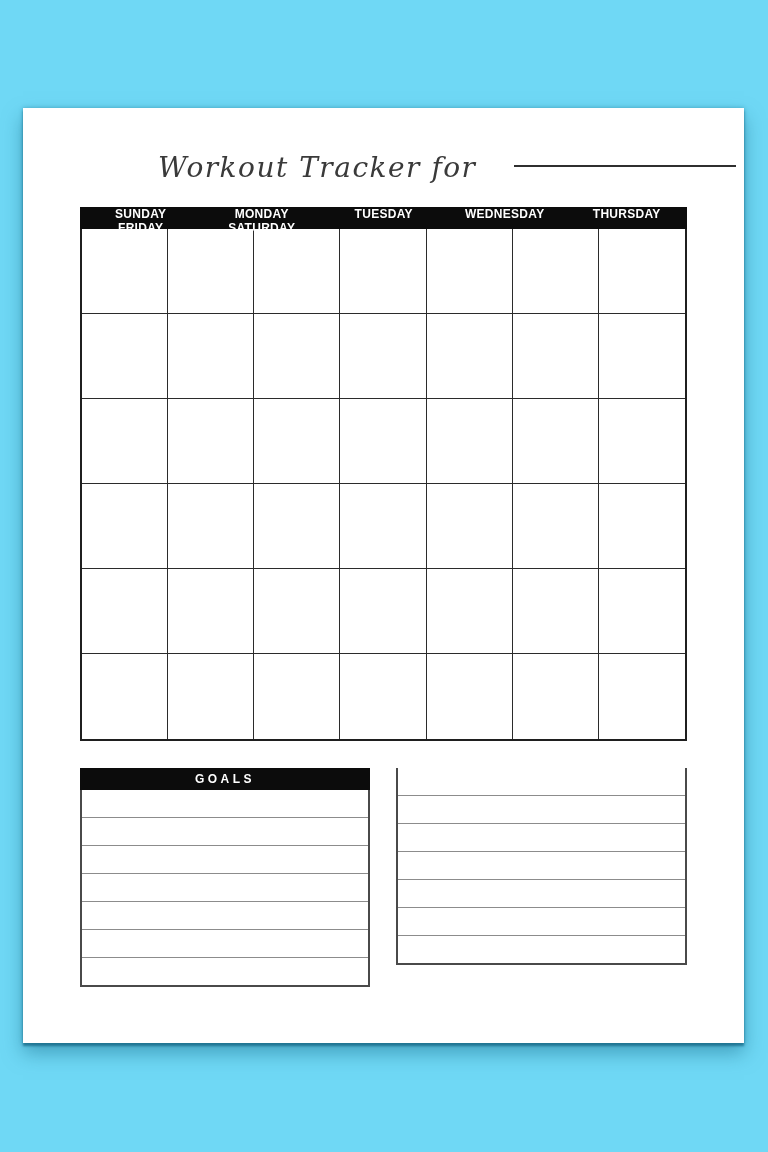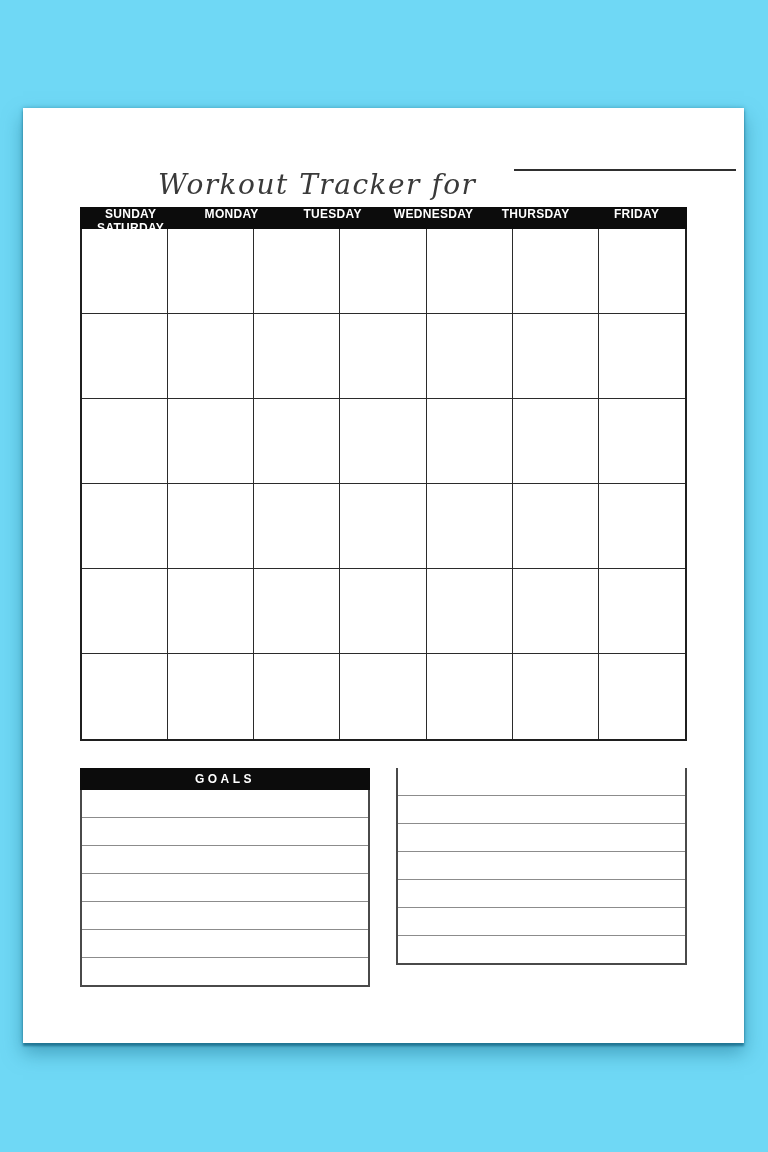--- a/index.html
+++ b/index.html
@@ -23,23 +23,23 @@
     background: #FFFFFF;
     box-shadow: 0 0 4px rgba(24,108,138,0.45),
                 0 3px 2px rgba(16,96,124,0.65),
                 0 10px 18px rgba(24,108,138,0.50);
   }
 
   
   .title-row {
     position: absolute;
     left: 135px;
-    top: 61px;
+    top: 44px;
     display: flex;
-    align-items: flex-start;
+    align-items: center;
     white-space: nowrap;
     gap: 34px;
   }
   .script-title {
     font-family: "DejaVu Serif", serif;
     font-style: italic;
     font-size: 28px;
     line-height: 1.15;
     letter-spacing: 1.5px;
     color: #3A3A3A;
@@ -55,21 +55,21 @@
 
   
   .calendar {
     position: absolute;
     left: 57px;
     top: 99px;
     width: 607px;
   }
   .cal-header {
     display: grid;
-    grid-template-columns: repeat(6, 1fr);
+    grid-template-columns: repeat(5, 1fr);
     background: #0C0C0C;
     height: 22px;
     align-items: center;
   }
   .day {
     color: #FFFFFF;
     font-size: 12.5px;
     font-weight: bold;
     text-align: center;
     letter-spacing: 0.3px;

